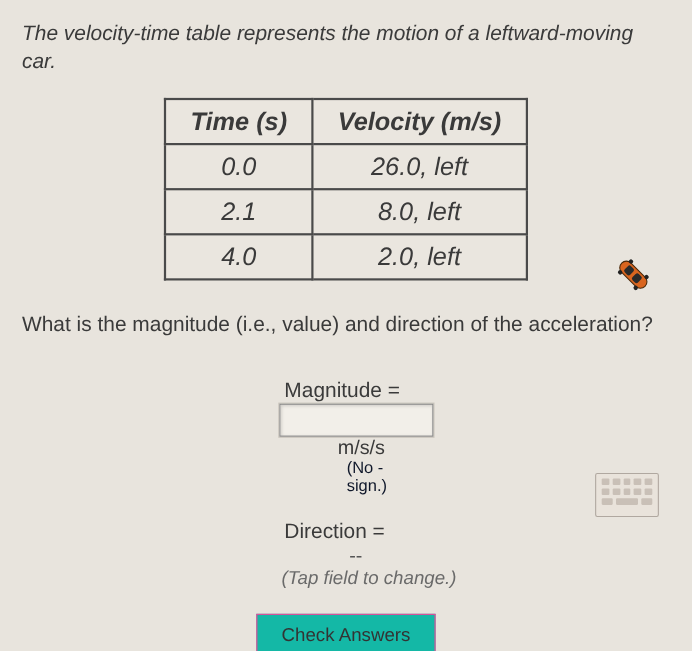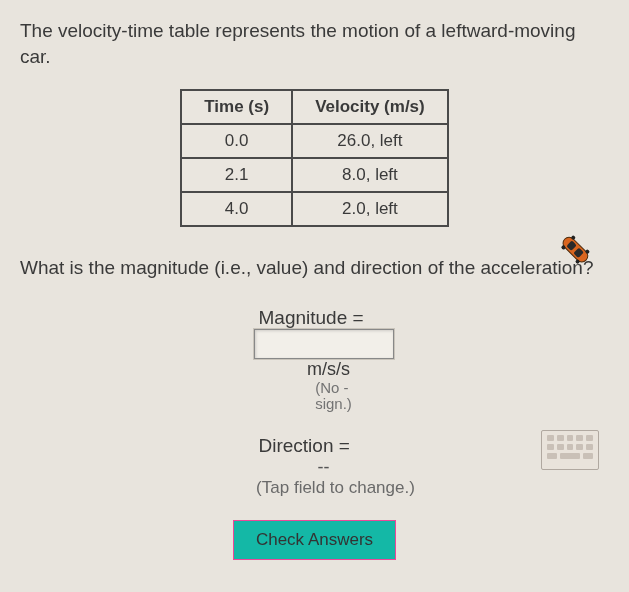--- a/index.html
+++ b/index.html
@@ -5,62 +5,63 @@
   * { box-sizing: border-box; margin: 0; padding: 0; }
   body {
     width: 629px;
     height: 592px;
     background: #e8e4dd;
     font-family: Arial, Helvetica, sans-serif;
     color: #3a3a3a;
     padding: 18px 20px;
     position: relative;
   }
-  .intro { font-size: 19px; line-height: 1.35; margin-bottom: 20px; }
+  .intro { font-size: 19px; line-height: 1.35; margin-bottom: 20px; font-style: italic; }
   .table-wrap { display: flex; justify-content: center; margin-bottom: 28px; position: relative; }
   table.data {
     border-collapse: collapse;
-    font-size: 17px;
+    font-size: 23px;
+    font-style: italic;
   }
   table.data th, table.data td {
     border: 2px solid #4a4a4a;
     padding: 6px 22px;
     text-align: center;
     background: #eae6df;
   }
   table.data th { font-weight: bold; }
   .car-icon { position: absolute; right: 38px; top: 240px; transform: rotate(45deg); }
-  .question { font-size: 19px; line-height: 1.35; margin-bottom: 26px; }
+  .question { font-size: 19px; line-height: 1.35; margin-bottom: 36px; }
   .answer-block { margin-left: 18px; }
   .answer-row {
     display: flex;
     align-items: center;
     font-size: 19px;
     margin-bottom: 22px;
     flex-direction: column;
   }
   .answer-label { width: 130px; }
   .text-input {
     width: 140px; height: 30px;
     border: 1px solid #888;
     background: #f2efe9;
     box-shadow: inset 1px 1px 3px rgba(0,0,0,0.15), 0 0 0 1px #c9c4bb;
     padding: 2px 6px;
     font-size: 16px;
     text-align: center;
   }
   .unit { margin-left: 10px; font-size: 18px; text-align: right; }
   .hint {
-    font-size: 15px; color: #737373; margin-left: 20px; line-height: 1.1;
+    font-size: 15px; color: #0f172a; margin-left: 20px; line-height: 1.1;
   }
   .dir-field {
     width: 100px; text-align: center; color: #555; font-size: 18px;
     display: inline-block;
   }
-  .tap-hint { margin-left: 24px; font-size: 17px; color: #6a6a6a; }
+  .tap-hint { margin-left: 24px; font-size: 17px; color: #6a6a6a; font-style: italic; }
   .button-row { text-align: center; margin-top: 10px; }
   .check-btn {
     display: inline-block;
     border: 1px solid #ec4899;
     background: #14b8a6;
     padding: 9px 22px;
     font-size: 17px;
     color: #333;
     cursor: pointer;
   }

